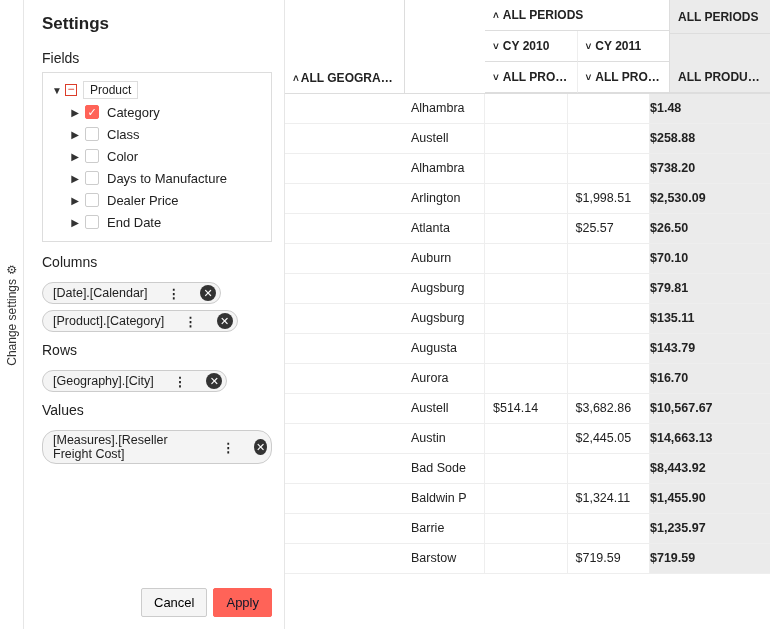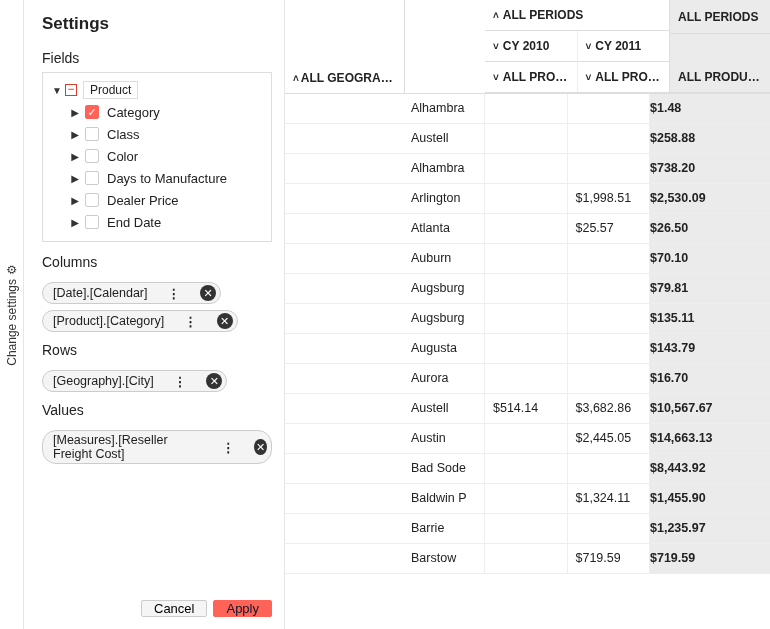--- a/index.html
+++ b/index.html
@@ -19,21 +19,21 @@
   .checkbox.checked { background:#ff6358; border-color:#ff6358; }
   .checkbox.checked::after { content:"✓"; color:#fff; font-size:11px; line-height:1; }
   .node-label { font-size:13px; color:#222; }
   .child-row { padding-left: 18px; }
   .field-root-label { border:1px solid #ddd; padding:1px 6px; font-size:12px; }
   .chip-row { margin-top:6px; }
   .chip { display:inline-flex; align-items:center; border:1px solid #ccc; border-radius:14px; background:#f4f4f4; padding:2px 4px 2px 10px; font-size:12.5px; gap:16px; }
   .chip .dots { padding:0 4px; font-weight:bold; cursor:pointer; }
   .chip .close { width:16px;height:16px;border-radius:50%;background:#333;color:#fff;display:inline-flex;align-items:center;justify-content:center;font-size:11px;cursor:pointer;}
   .footer-btns { position:absolute; bottom:12px; right:12px; display:flex; gap:6px; }
-  .btn { border:1px solid #ccc; background:#f5f5f5; padding:0 12px; font-size:13px; cursor:pointer; border-radius:2px; }
+  .btn { border:1px solid #ccc; background:#f5f5f5; padding:6px 12px; font-size:13px; cursor:pointer; border-radius:2px; }
   .btn.primary { background:#ff6358; border-color:#ff6358; color:#0f172a; }
   .grid { flex:1; display:flex; flex-direction:column; border-left:1px solid #e6e6e6; overflow:hidden; }
   .grid-header { display:flex; border-bottom:1px solid #ddd; }
   .rowhdr-col { width:120px; border-right:1px solid #ddd; display:flex; align-items:flex-end; }
   .rowhdr-cell { padding:8px; font-weight:700; font-size:12px; display:flex; align-items:center; gap:2px; overflow:hidden; white-space:nowrap; text-overflow:ellipsis; }
   .colgroups { flex:1; display:flex; }
   .cg { display:flex; flex-direction:column; }
   .cg.main { flex:1; border-right:1px solid #ddd; }
   .cg.total { width:100px; background:#ebebeb; }
   .hcell { border-bottom:1px solid #ddd; padding:8px 8px; font-size:12px; font-weight:700; display:flex; align-items:center; gap:4px; white-space:nowrap; overflow:hidden; text-overflow:ellipsis;}

